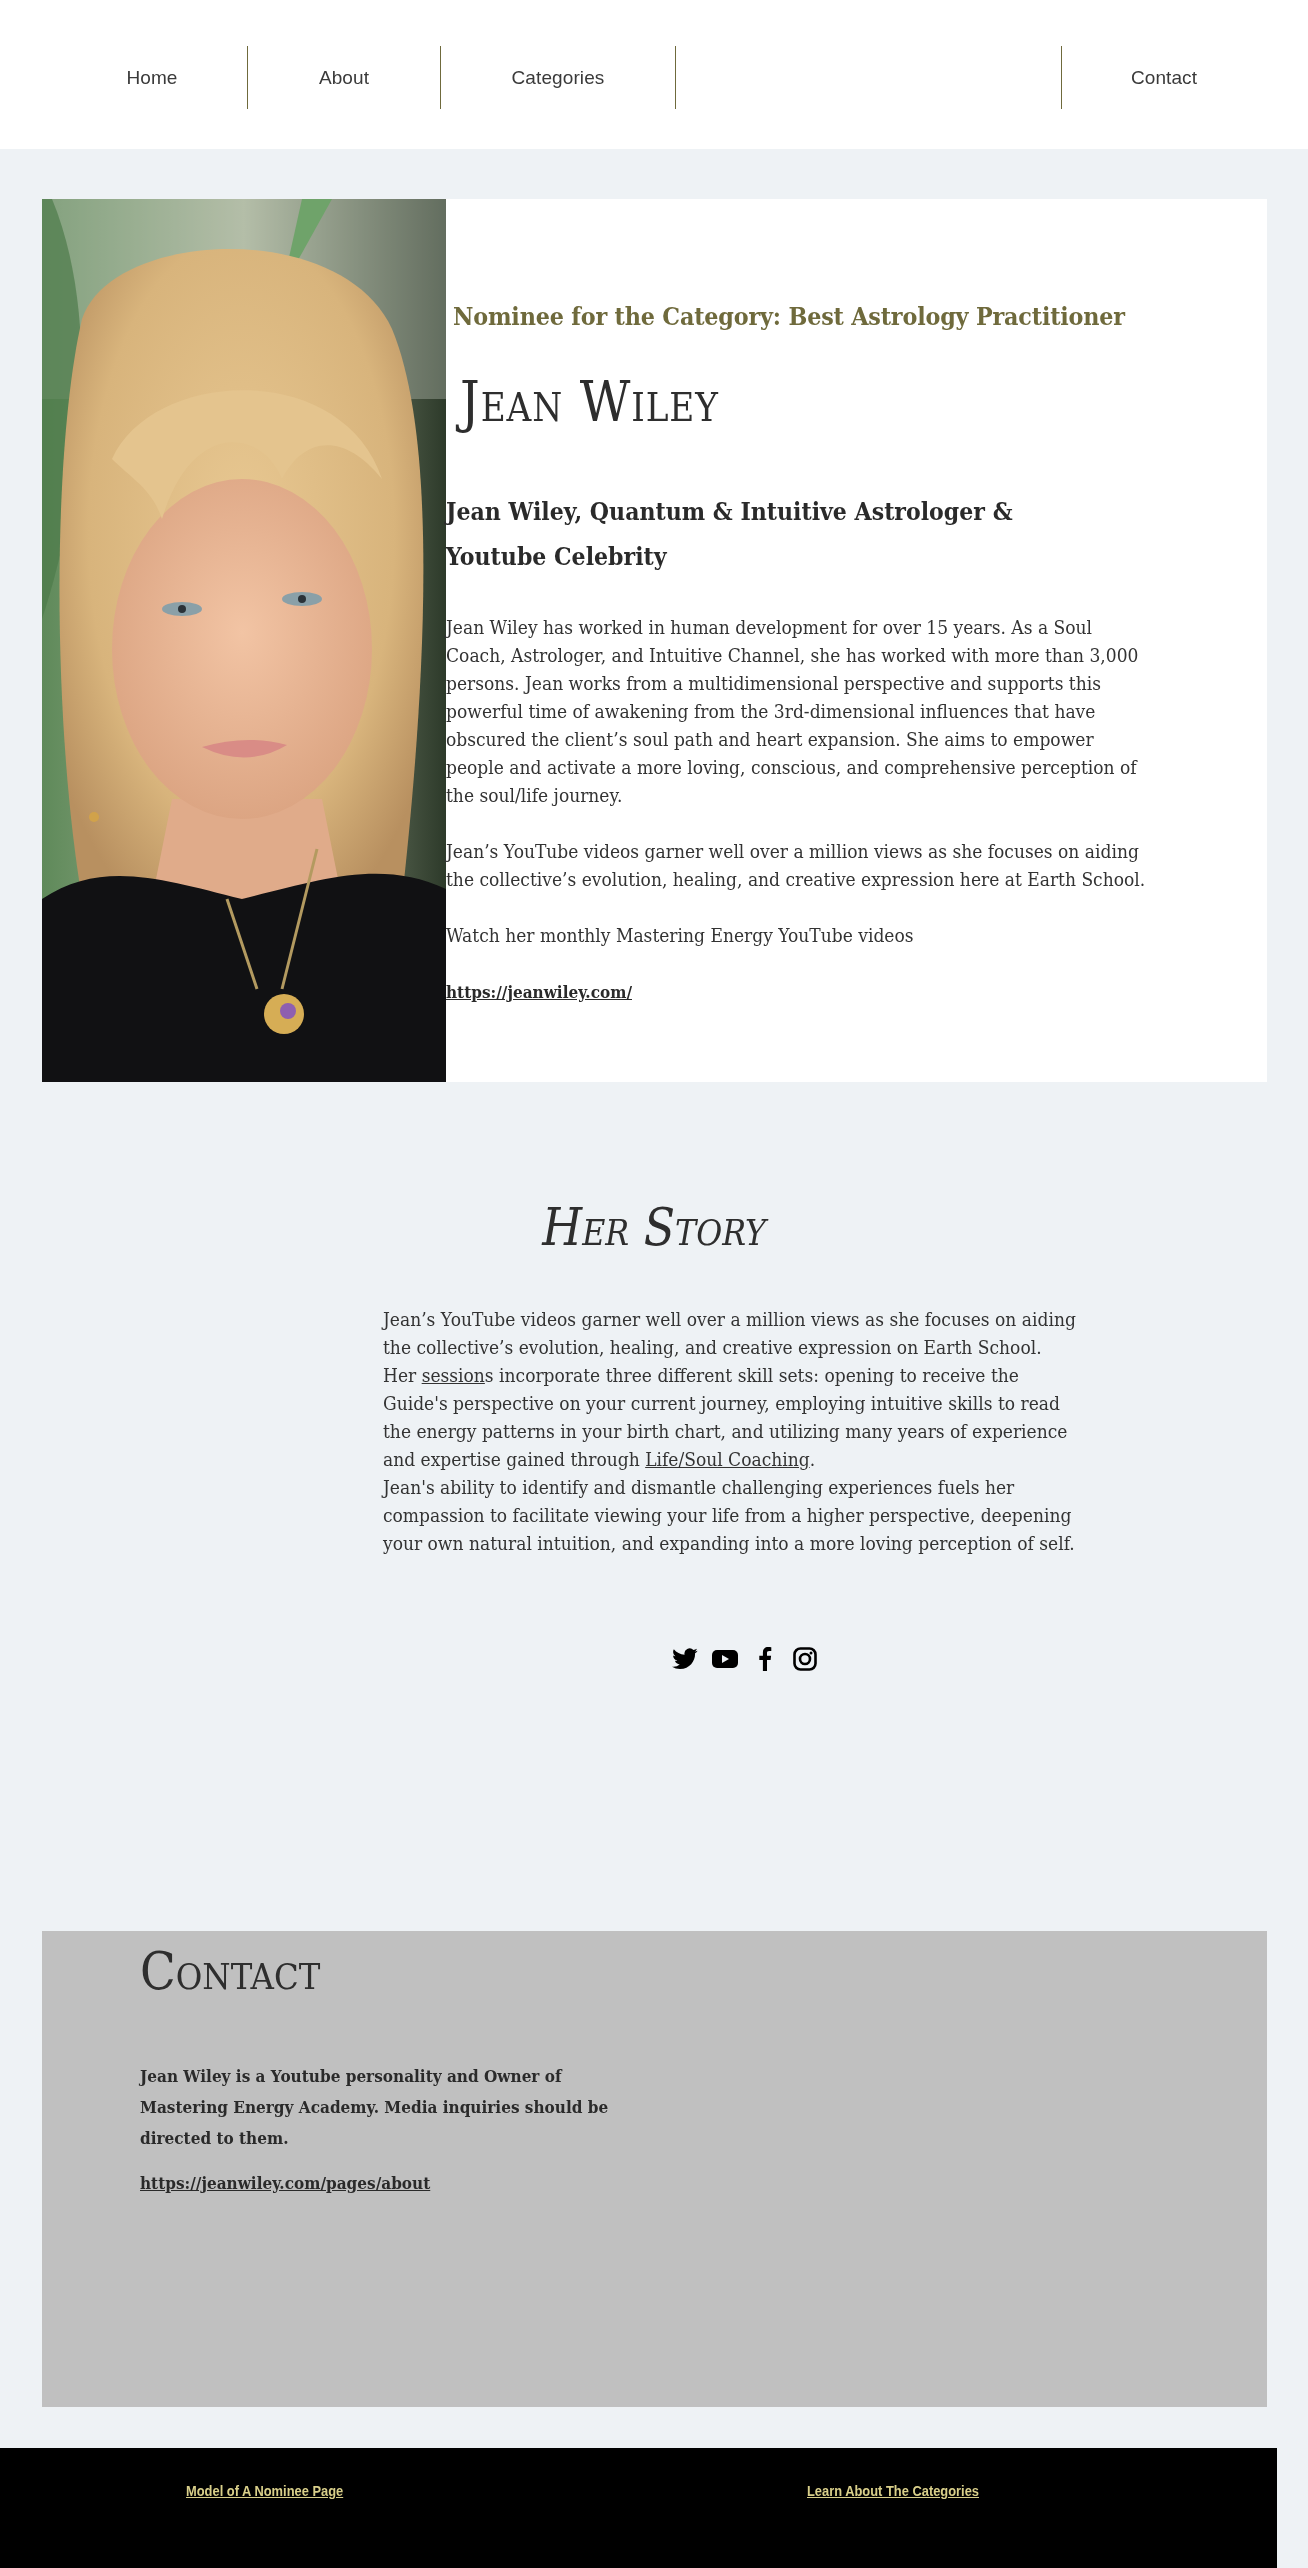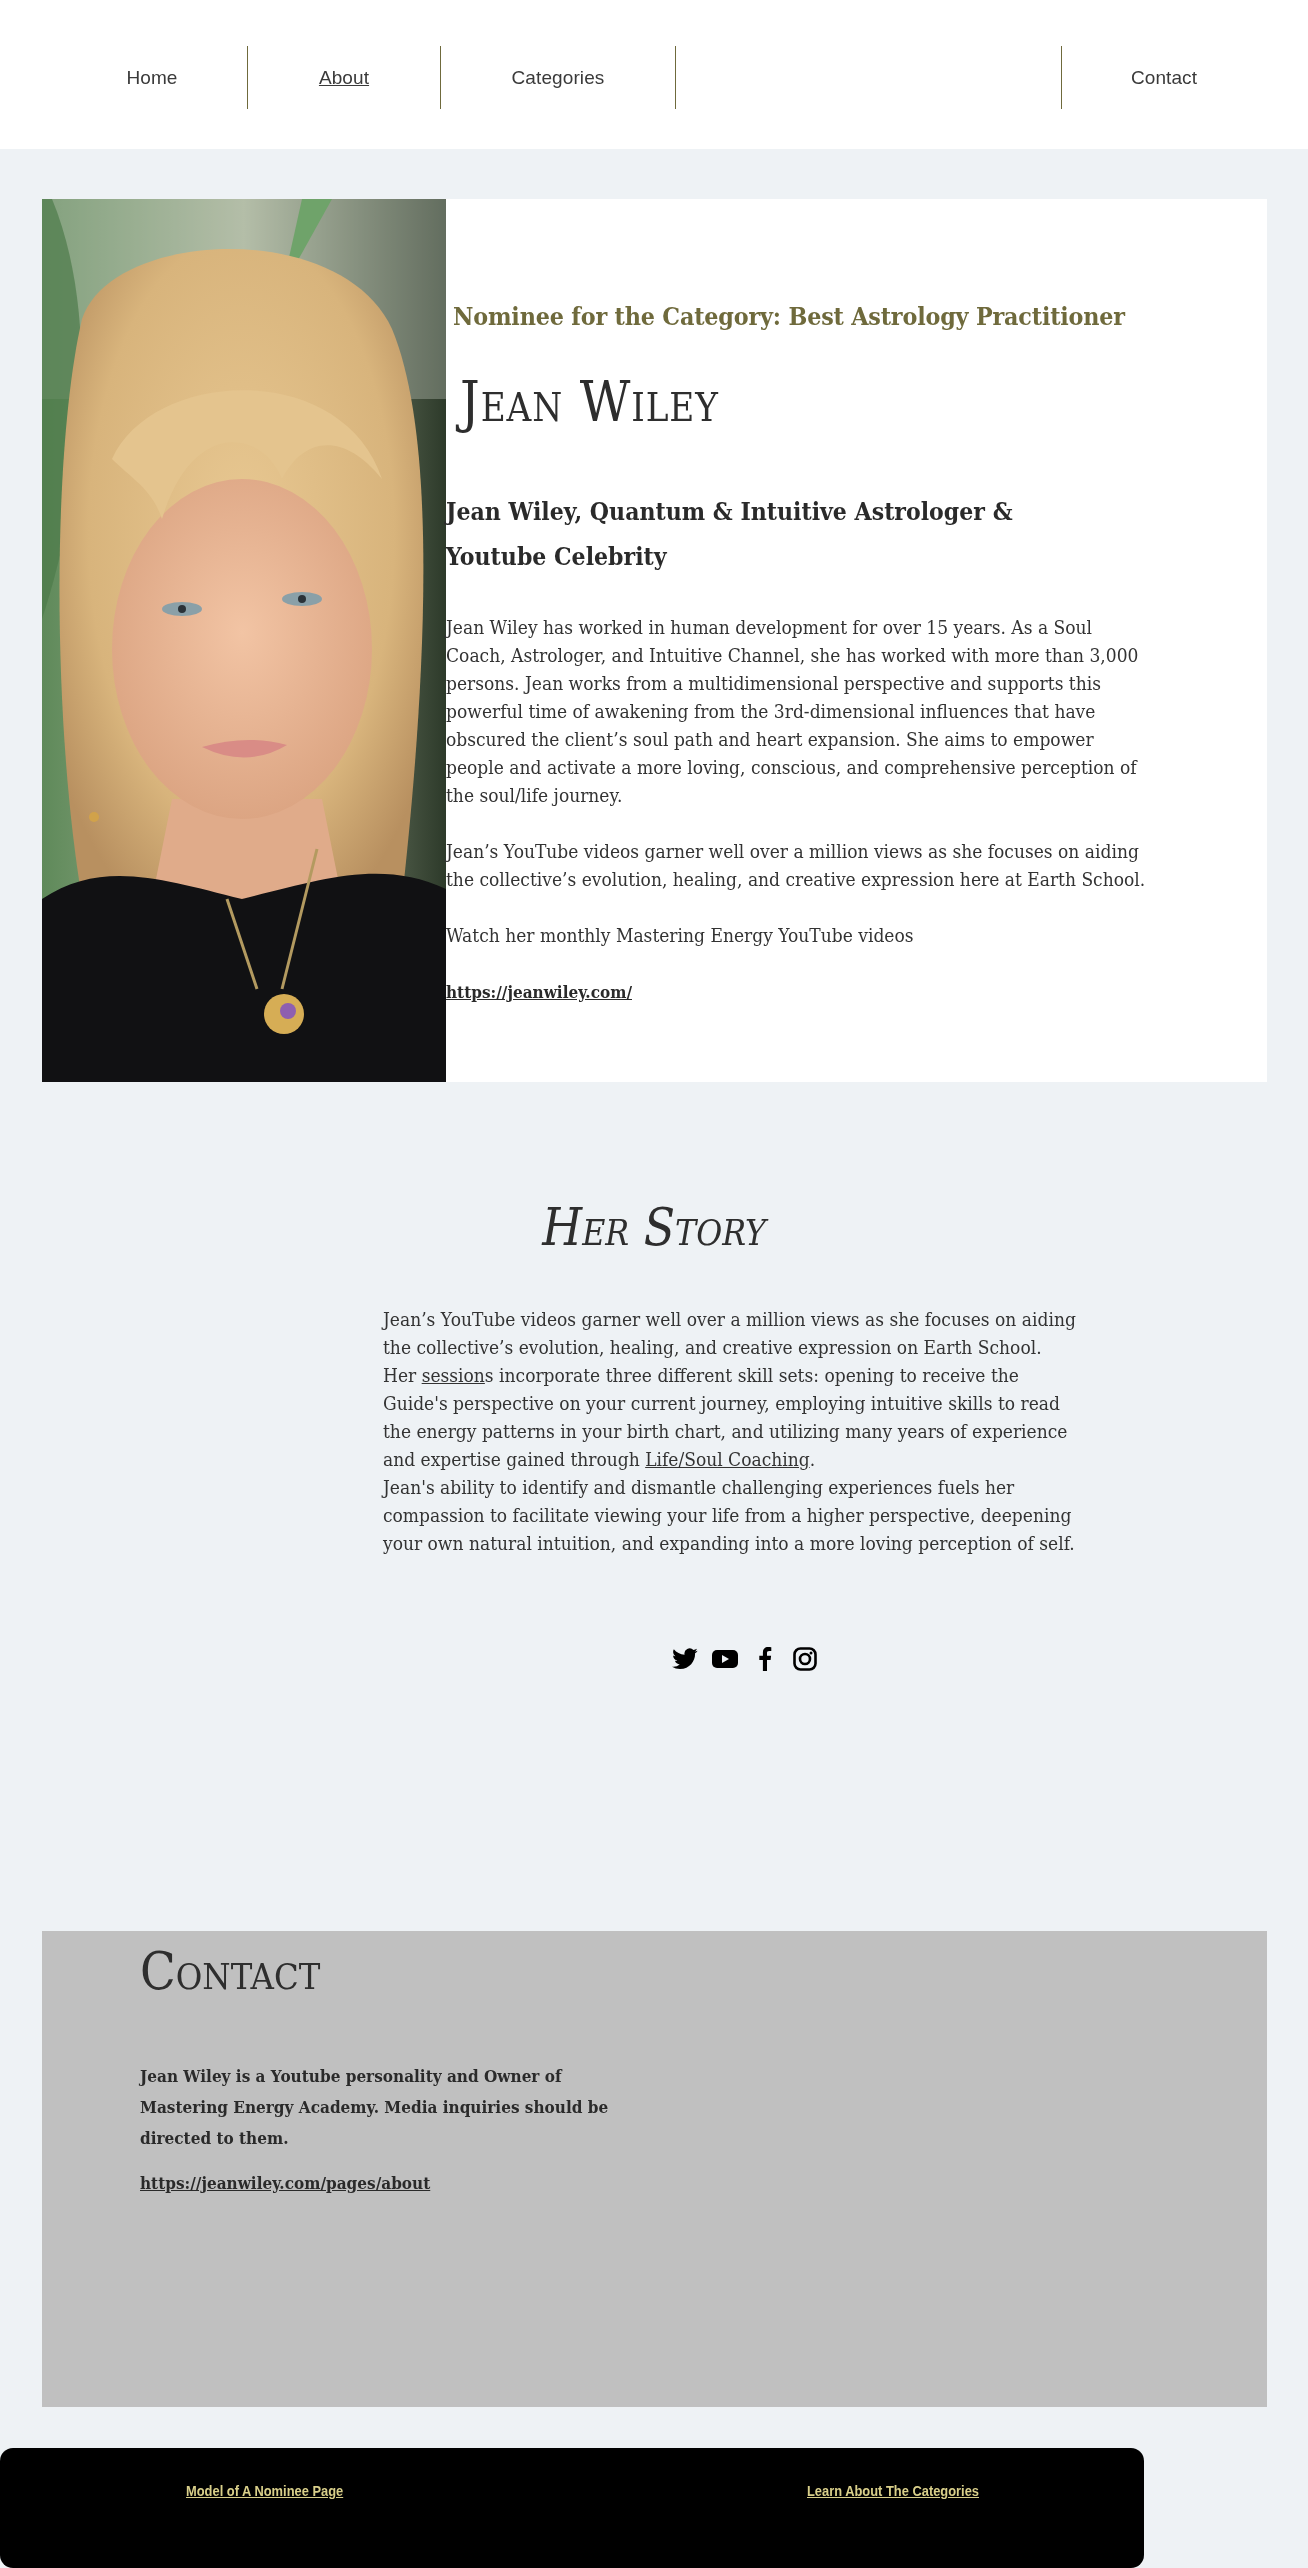--- a/index.html
+++ b/index.html
@@ -111,39 +111,38 @@
     }
     .contact-link {
       position: absolute; left: 98px; top: 242px;
       font-family: "DejaVu Serif", serif; font-weight: bold; font-size: 17px;
       color: #2a2a2a; text-decoration: underline; white-space: nowrap;
       transform: scaleX(0.9); transform-origin: left top; cursor: pointer;
     }
 
     
     .footer {
-      position: absolute; left: 0; top: 2448px; width: 1144px; height: 120px;
+      position: absolute; left: 0; top: 2448px; width: 1277px; height: 120px;
       background: #000000;
-      border-radius: 13px;
     }
     .footer a {
       position: absolute; top: 35px;
       font-family: "Liberation Sans", sans-serif; font-size: 14px; font-weight: 600;
       color: #d9cf8a; text-decoration: underline; white-space: nowrap;
       transform: scaleX(0.92); transform-origin: left top; cursor: pointer;
     }
   </style>
 </head>
 <body>
 
 <nav class="nav">
   <div class="nav-items">
     <a class="nav-item" style="left:62px;width:180px;">Home</a>
     <div class="nav-sep" style="left:247px;"></div>
-    <a class="nav-item" style="left:248px;width:192px;text-decoration:underline;">About</a>
+    <a class="nav-item" style="left:248px;width:192px;">About</a>
     <div class="nav-sep" style="left:440px;"></div>
     <a class="nav-item" style="left:441px;width:234px;">Categories</a>
     <div class="nav-sep" style="left:675px;"></div>
     <div class="nav-sep" style="left:1061px;"></div>
     <a class="nav-item" style="left:1062px;width:204px;">Contact</a>
   </div>
 </nav>
 
 <section class="card">
   <div class="photo" title="Portrait of Jean Wiley">

